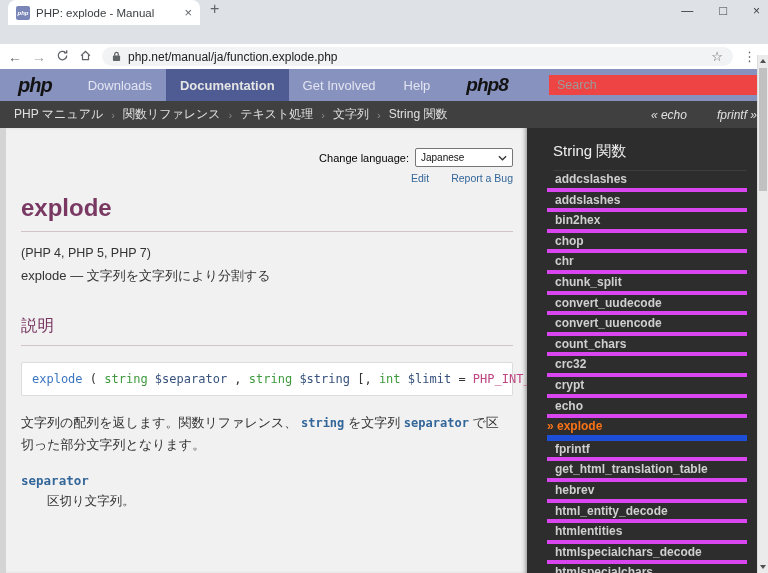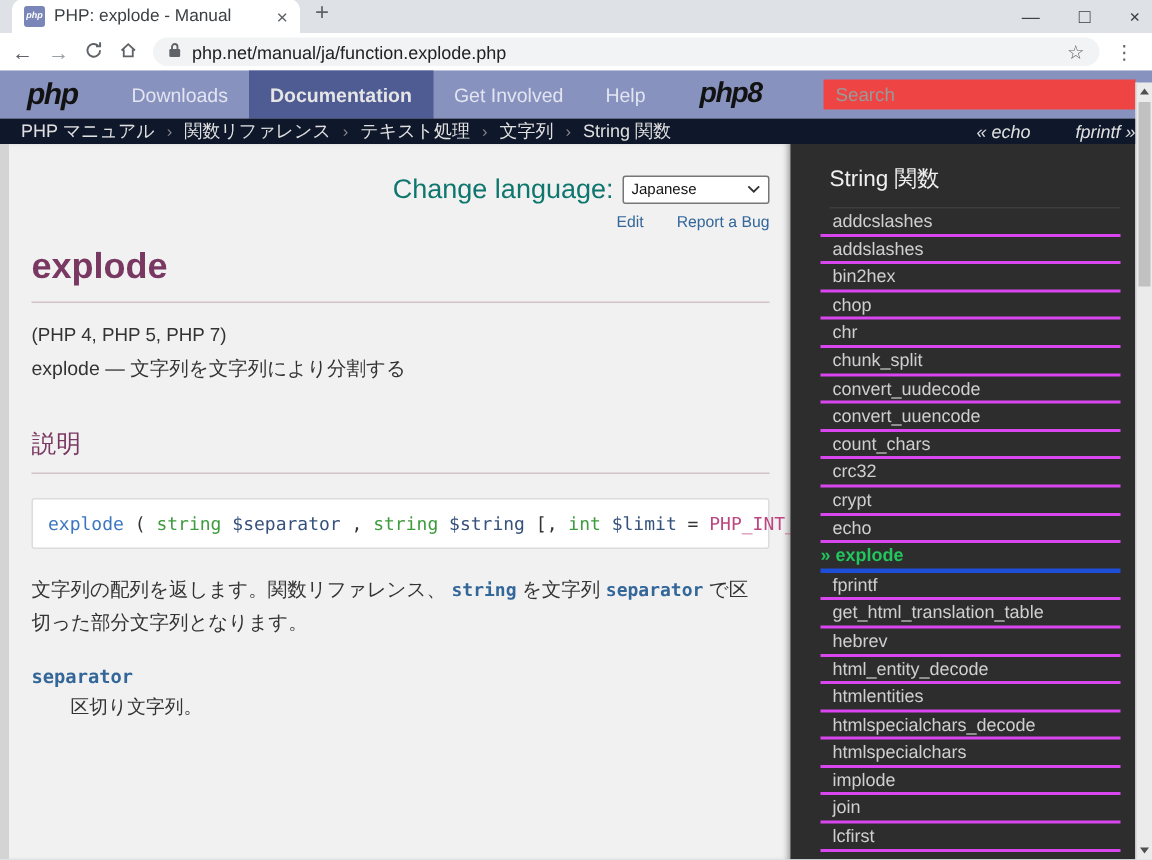--- a/index.html
+++ b/index.html
@@ -1,20 +1,20 @@
 <!DOCTYPE html>
 <html><head>
 <meta charset="utf-8">
 <style>
   html,body{margin:0;padding:0;width:768px;height:573px;overflow:hidden;
     font-family:"Liberation Sans",sans-serif;background:#dee1e6;}
   .window{width:768px;height:573px;display:flex;flex-direction:column;position:relative;}
 
   
-  .tabstrip{height:22px;background:#dee1e6;display:flex;align-items:center;position:relative;}
+  .tabstrip{height:44px;background:#dee1e6;display:flex;align-items:flex-start;position:relative;}
   .tab{width:176px;height:25px;background:#fff;border-radius:8px 8px 0 0;margin-left:8px;
     display:flex;align-items:center;padding:0 8px;gap:6px;}
   .favicon{width:14px;height:14px;background:#7a86b8;color:#fff;font-size:6px;font-weight:bold;
     display:flex;align-items:center;justify-content:center;border-radius:2px;flex:none;font-style:italic;}
   .tab-title{font-size:11.5px;color:#3c4043;white-space:nowrap;overflow:hidden;flex:1;}
   .tab-close{font-size:13px;color:#5f6368;flex:none;}
   .newtab{font-size:16px;color:#5f6368;margin-left:10px;margin-bottom:4px;}
   .wincontrols{position:absolute;right:8px;top:2px;display:flex;gap:26px;align-items:center;color:#3c4043;}
   .wc{font-size:12px;line-height:18px;}
   .wc-max{font-size:13px;}
@@ -33,35 +33,35 @@
   .phplogo{font-size:20px;font-weight:bold;font-style:italic;color:#121212;margin:0 22px 0 18px;letter-spacing:-1px;}
   .mainnav{display:flex;height:100%;align-items:stretch;}
   .nav-item{display:flex;align-items:center;padding:0 14px;font-size:13px;color:#e2e5f1;cursor:pointer;}
   .nav-item.active{background:#4f5b93;color:#e5e5e5;font-weight:bold;}
   .php8logo{font-size:19px;font-weight:bold;font-style:italic;color:#121212;margin-left:22px;letter-spacing:-1px;}
   .searchbox{margin-left:auto;width:192px;height:20px;border:none;background:#ef4444;font-size:12.5px;
     padding:0 8px;color:#333;font-family:"Liberation Sans",sans-serif;}
   .searchbox::placeholder{color:#9a9a9a;}
 
   
-  .breadcrumb{height:17px;background:#0f172a;display:flex;align-items:center;padding:0 11px 0 14px;
+  .breadcrumb{height:27px;background:#404040;display:flex;align-items:center;padding:0 11px 0 14px;
     font-size:12px;color:#e0e0e0;}
   .crumbs{display:flex;align-items:center;gap:8px;flex:1;white-space:nowrap;}
   .crumb{cursor:pointer;}
   .crumb-sep{color:#8a8a8a;font-size:11px;}
   .bc-links{display:flex;gap:30px;font-size:12px;color:#e0e0e0;}
   .bc-links span{cursor:pointer;font-style:italic;}
 
   
   .mainrow{flex:1;display:flex;overflow:hidden;padding-right:11px;}
   .gutter{width:6px;background:#d4d4d4;flex:none;}
   .content{flex:1;background:#f1f1f1;padding:14px 14px 0 10px;overflow:hidden;
     box-shadow:inset -4px 0 5px -3px rgba(0,0,0,.45);}
   .lang-row{display:flex;justify-content:flex-end;align-items:center;gap:6px;margin-top:6px;}
-  .lang-label{font-size:18px;color:#0f766e;margin-left:32px;}
+  .lang-label{font-size:11px;color:#000000;margin-left:32px;}
   .lang-select{width:86px;height:17px;background:#fff;border:1px solid #767676;border-radius:2px;
     display:flex;align-items:center;justify-content:space-between;padding:0 5px;font-size:10px;color:#111;}
   .edit-row{display:flex;justify-content:flex-end;gap:22px;font-size:10.5px;margin-top:5px;}
   .edit-row span{color:#336699;cursor:pointer;}
   h1{font-size:24px;font-weight:bold;color:#793862;margin:10px 0 0 5px;padding-bottom:9px;
     border-bottom:1px solid #d2c2ca;font-weight:700;}
   .versions{font-size:12.5px;color:#333;margin:14px 0 0 5px;}
   .refpurpose{font-size:13px;color:#333;margin:7px 0 0 5px;}
   h2{font-size:16.5px;font-weight:normal;color:#793862;margin:30px 0 0 5px;padding-bottom:8px;
     border-bottom:1px solid #d2c2ca;}
@@ -77,22 +77,22 @@
   dl{margin:18px 0 0 5px;}
   dt{font-family:"DejaVu Sans Mono",monospace;font-weight:bold;color:#336699;font-size:12.5px;}
   dd{font-size:12.5px;color:#333;margin:5px 0 20px 26px;}
 
   
   .sidebar{width:200px;flex:none;background:#2d2d2d;padding:10px 10px 0 20px;overflow:hidden;}
   .sidebar h3{font-size:15px;font-weight:normal;color:#f0f0f0;margin:4px 0 0 6px;padding-bottom:9px;
     border-bottom:1px solid #3d3d3d;}
   .sidebar ul{list-style:none;margin:0;padding:0;}
   .sidebar li{height:16.6px;line-height:16.6px;font-size:12px;color:#cfcfcf;padding-left:8px;
-    border-bottom:2px solid #d946ef;cursor:pointer;white-space:nowrap;overflow:hidden;}
-  .sidebar li.active{color:#22c55e;font-weight:bold;padding-left:0;border-bottom:3px solid #1d4ed8;}
+    border-bottom:4px solid #d946ef;cursor:pointer;white-space:nowrap;overflow:hidden;font-weight:bold;}
+  .sidebar li.active{color:#f97316;font-weight:bold;padding-left:0;border-bottom:6px solid #1d4ed8;}
 
   
   .scrollbar{position:absolute;top:55px;right:0;bottom:0;width:11px;background:#ebebeb;
     border-left:1px solid #dcdcdc;box-sizing:border-box;}
   .sb-thumb{position:absolute;top:13px;left:1px;right:1px;height:123px;background:#c1c1c1;}
   .sb-arrow{position:absolute;left:0;right:0;margin:auto;width:0;height:0;}
   .sb-arrow.up{top:4px;border-left:3px solid transparent;border-right:3px solid transparent;
     border-bottom:4px solid #505050;}
   .sb-arrow.down{bottom:4px;border-left:3px solid transparent;border-right:3px solid transparent;
     border-top:4px solid #505050;}

